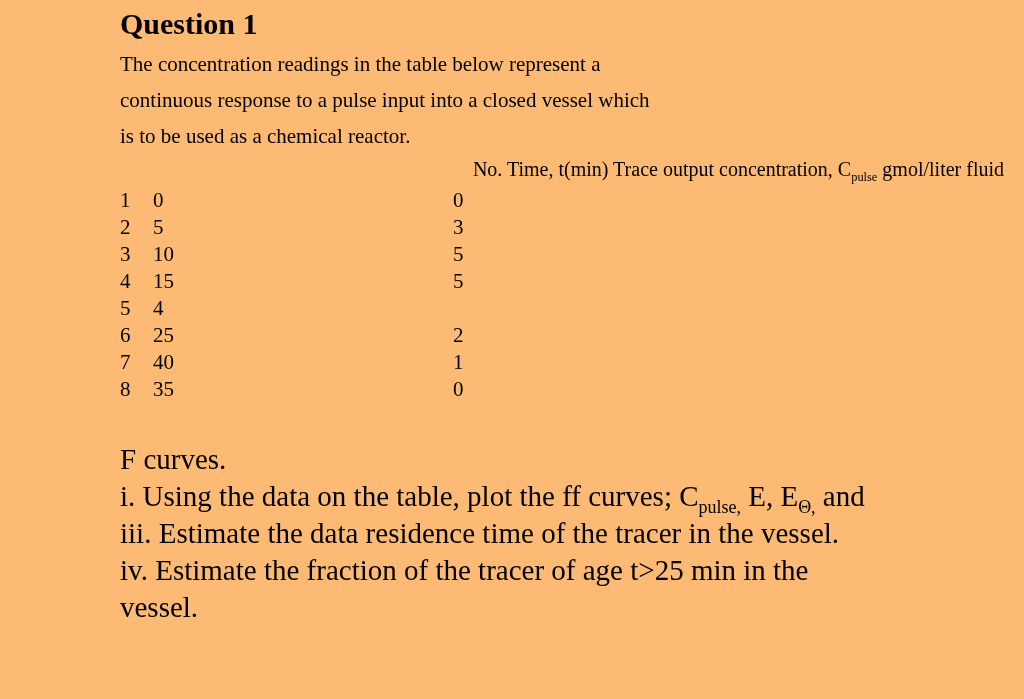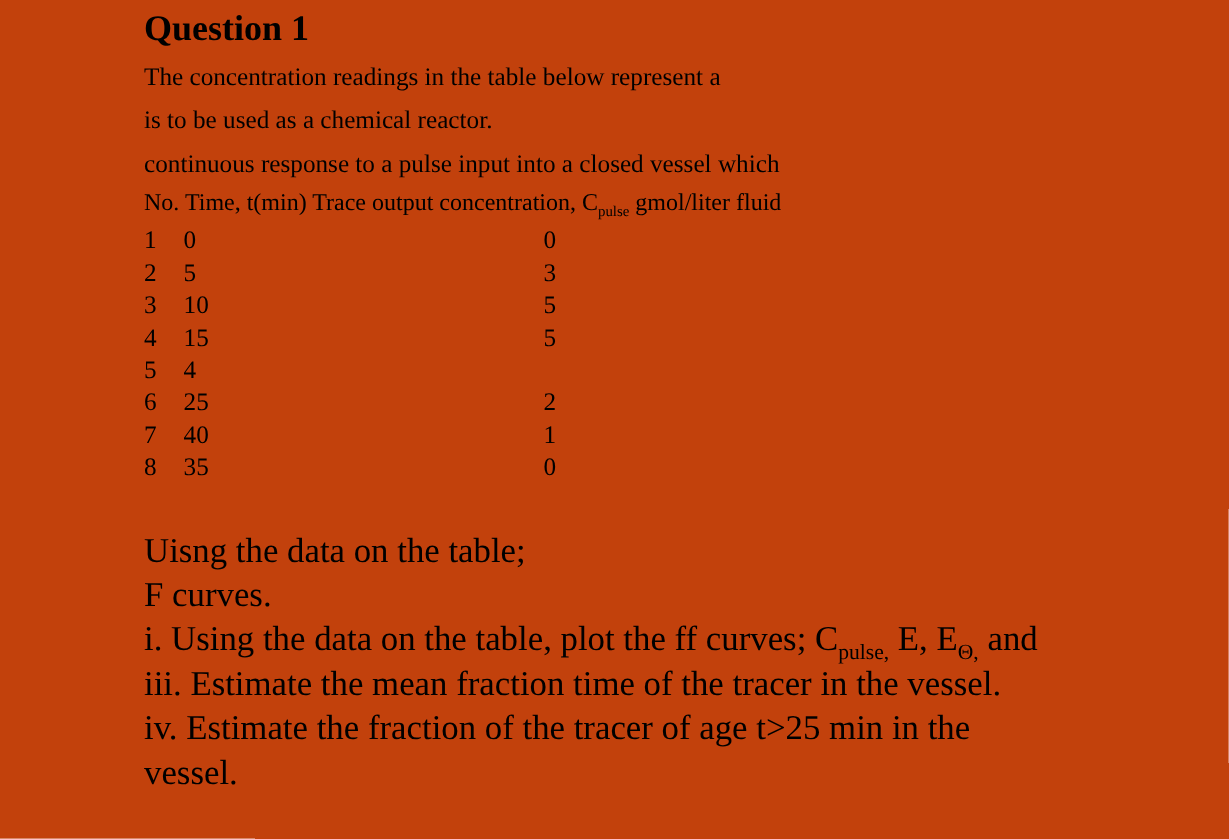--- a/index.html
+++ b/index.html
@@ -6,41 +6,42 @@
     margin: 0;
     padding: 0;
     background: #ffffff;
     color: #000000;
     font-family: "Liberation Serif", "DejaVu Serif", serif;
   }
   .page {
     position: relative;
     width: 1024px;
     height: 699px;
-    background: #c2410c;
+    background: #fdba74;
     overflow: hidden;
     box-sizing: border-box;
     padding: 6px 20px 0 120px;
   }
   .title {
     font-size: 30px;
     font-weight: bold;
     margin: 0 0 4px 0;
     line-height: 36px;
   }
   .para .line {
     font-size: 21px;
     line-height: 36px;
     white-space: nowrap;
   }
   .table-header {
     font-size: 20px;
     line-height: 26px;
     margin-top: 2px;
     white-space: nowrap;
+    text-align: right;
   }
   sub {
     font-size: 0.62em;
     line-height: 0;
   }
   .data-table {
     margin-top: 5px;
     font-size: 21px;
   }
   .data-table .row {
@@ -61,22 +62,22 @@
 </style>
 </head>
 <body>
 
 <main class="page">
 
   <h1 class="title">Question 1</h1>
 
   <div class="para">
     <div class="line">The concentration readings in the table below represent a</div>
+    <div class="line">continuous response to a pulse input into a closed vessel which</div>
     <div class="line">is to be used as a chemical reactor.</div>
-    <div class="line">continuous response to a pulse input into a closed vessel which</div>
   </div>
 
   <div class="table-header"><span>No. Time, t(min) Trace output concentration, C</span><sub>pulse</sub><span> gmol/liter fluid</span></div>
 
   <div class="data-table">
     <div class="row">
       <span class="c-no">1</span>
       <span class="c-time">0</span>
       <span class="c-conc">0</span>
     </div>
@@ -110,21 +111,20 @@
       <span class="c-conc">1</span>
     </div>
     <div class="row">
       <span class="c-no">8</span>
       <span class="c-time">35</span>
       <span class="c-conc">0</span>
     </div>
   </div>
 
   <div class="tasks">
-    <div class="line">Uisng the data on the table;</div>
     <div class="line">F curves.</div>
     <div class="line"><span>i. Using the data on the table, plot the ff curves; C</span><sub>pulse,</sub><span> E, E</span><sub>Θ,</sub><span> and</span></div>
-    <div class="line">iii. Estimate the mean fraction time of the tracer in the vessel.</div>
+    <div class="line">iii. Estimate the data residence time of the tracer in the vessel.</div>
     <div class="line">iv. Estimate the fraction of the tracer of age t&gt;25 min in the</div>
     <div class="line">vessel.</div>
   </div>
 
 </main>
 
 </body></html>

